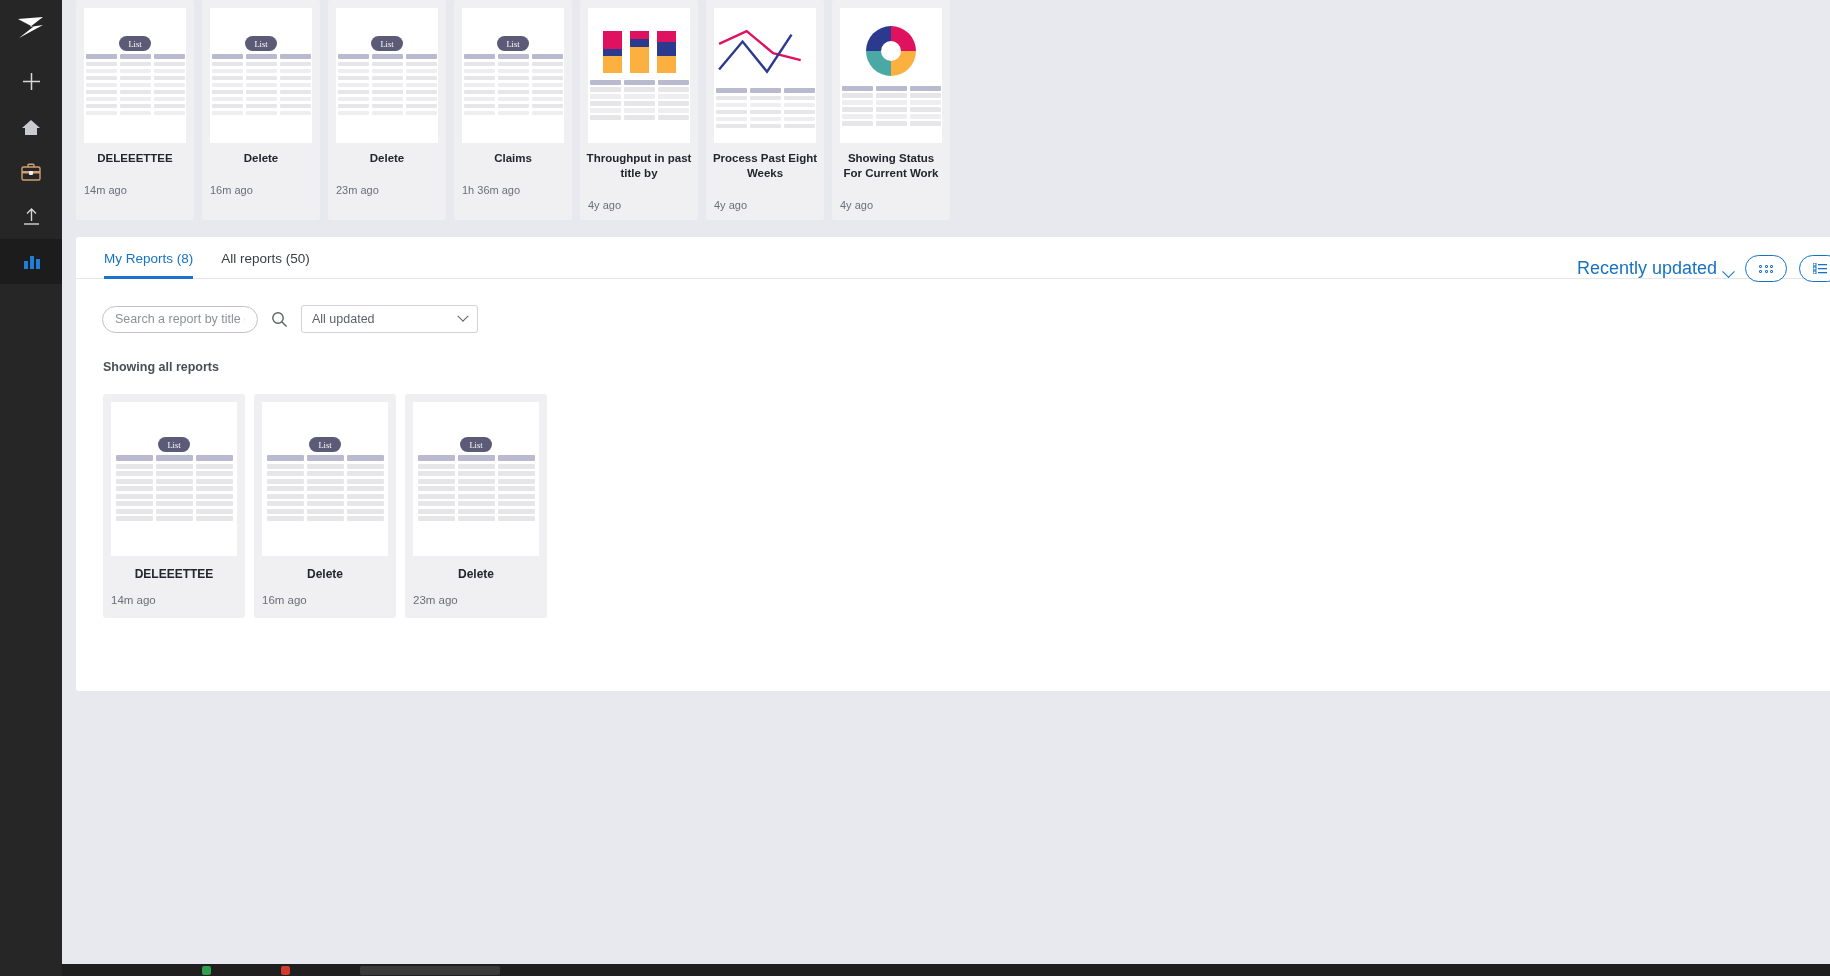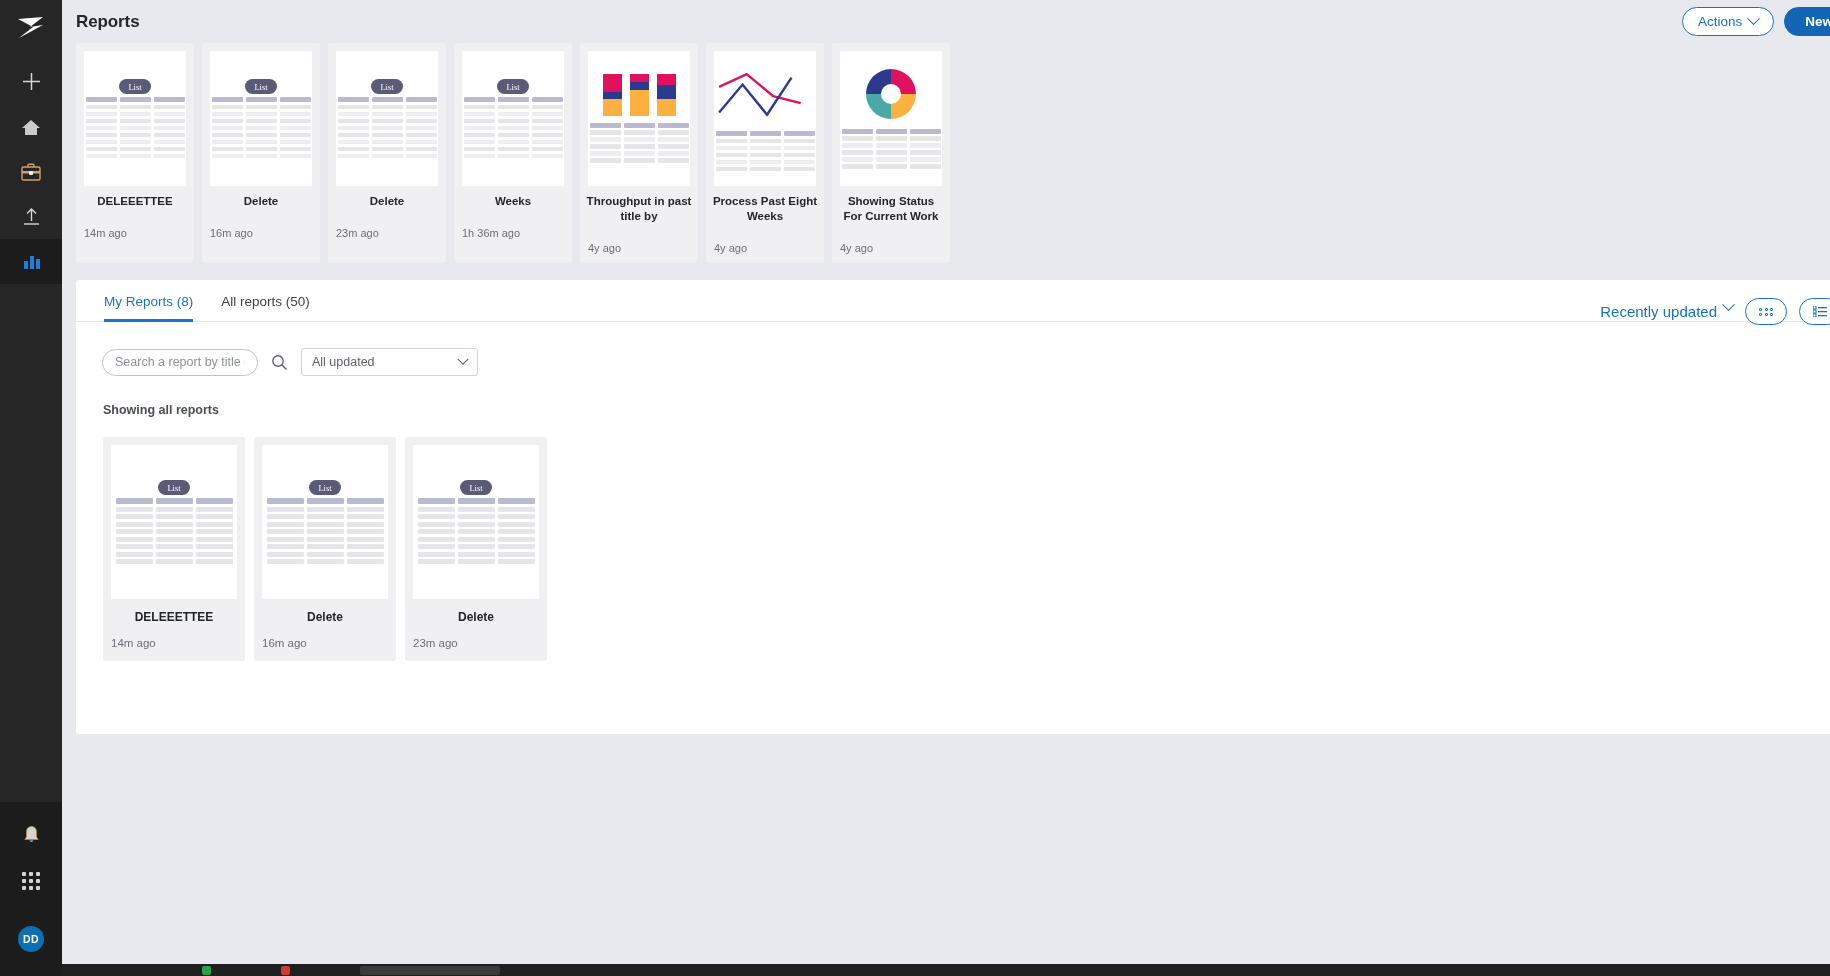--- a/index.html
+++ b/index.html
@@ -124,21 +124,21 @@
   .tabs { display: flex; gap: 28px; padding: 14px 0 0 28px; border-bottom: 1px solid #e6e7ea; }
   .tab {
     font-size: 13.5px; color: #3c4043; padding-bottom: 12px;
     cursor: pointer; position: relative;
   }
   .tab.active { color: #1673c4; }
   .tab.active::after {
     content: ""; position: absolute; left: 0; right: 0; bottom: -1px; height: 3px; background: #1a73c8;
   }
   .panel-tools { position: absolute; right: 28px; top: 18px; display: flex; align-items: center; gap: 12px; }
-  .sort-link { color: #1673c4; font-size: 15px; display: flex; align-items: flex-start; gap: 7px; cursor: pointer; }
+  .sort-link { color: #1673c4; font-size: 18px; display: flex; align-items: flex-end; gap: 7px; cursor: pointer; }
   .icon-btn {
     width: 42px; height: 27px; border: 1px solid #1673c4; border-radius: 14px;
     background: #fff; display: flex; align-items: center; justify-content: center; cursor: pointer;
   }
   .dots6 { display: grid; grid-template-columns: repeat(3, 3px); grid-template-rows: repeat(2, 3px); gap: 2.5px; }
   .dots6 b { width: 3px; height: 3px; border: .9px solid #1673c4; border-radius: 1px; display:block; }
 
   .filter-row { display: flex; align-items: center; gap: 13px; padding: 26px 0 0 26px; }
   .search-box {
     width: 156px; height: 27px; border: 1px solid #bfc2c9; border-radius: 14px;
@@ -207,56 +207,24 @@
       </svg>
     </div>
     <div class="nav-item active">
       <svg width="21" height="19" viewBox="0 0 21 19">
         <rect x="3" y="9" width="4" height="8" fill="#1f7fd6"></rect>
         <rect x="9" y="4" width="4" height="13" fill="#1f7fd6"></rect>
         <rect x="15" y="7" width="4" height="10" fill="#1f7fd6"></rect>
       </svg>
     </div>
 
-    <div class="sidebar-bottom">
-      <div class="bell-wrap">
-        <svg width="21" height="22" viewBox="0 0 21 22">
-          <path d="M10.5 2.5 C7.2 2.5 5.5 4.8 5.5 8 V13 L3.8 15.5 H17.2 L15.5 13 V8 C15.5 4.8 13.8 2.5 10.5 2.5 Z" fill="#d2d4d7" stroke="#c08a3e" stroke-width=".7"></path>
-          <path d="M8.6 16.4 A2 2 0 0 0 12.4 16.4 Z" fill="#d2d4d7"></path>
-        </svg>
-      </div>
-      <div class="grid9">
-        <i>
-            <b></b>
-            <b></b>
-            <b></b>
-            <b></b>
-            <b></b>
-            <b></b>
-            <b></b>
-            <b></b>
-            <b></b>
-          </i>
-      </div>
-      <div class="avatar">DD</div>
-    </div>
   </nav>
 
   <section class="main">
 
-    <div class="page-header">
-      <span class="page-title">Reports</span>
-      <div class="header-actions">
-        <button class="btn-outline">
-          <span>Actions</span>
-          <span class="chev"></span>
-        </button>
-        <button class="btn-primary">New</button>
-      </div>
-    </div>
 
     <div class="recent-strip" id="recent-strip">
         <div class="rcard">
           <div class="rcard-thumb">
             <div class="thumb-inner">
               <div class="pill-list">List</div>
               <div class="skel-table">
                 <div class="skel-col">
                   <div class="skel-head" style="width:31px"></div>
                   <div class="skel-row" style="width:31px;height:4.5px"></div>
@@ -425,21 +393,21 @@
                   <div class="skel-row alt" style="width:31px;height:4.5px"></div>
                   <div class="skel-row" style="width:31px;height:4.5px"></div>
                   <div class="skel-row alt" style="width:31px;height:4.5px"></div>
                   <div class="skel-row" style="width:31px;height:4.5px"></div>
                   <div class="skel-row alt" style="width:31px;height:4.5px"></div>
                 </div>
               </div>
             </div>
           </div>
           <div class="rcard-body">
-            <div class="rcard-title">Weeks</div>
+            <div class="rcard-title">Claims</div>
           </div>
           <div class="rcard-time" style="padding:0 0 9px 8px">1h 36m ago</div>
         </div>
         <div class="rcard">
           <div class="rcard-thumb">
             <div class="thumb-inner">
               <div class="mini-bars">
                 <div class="bar">
                   <div class="seg-pink" style="height:17.64px"></div>
                   <div class="seg-blue" style="height:7.56px"></div>

